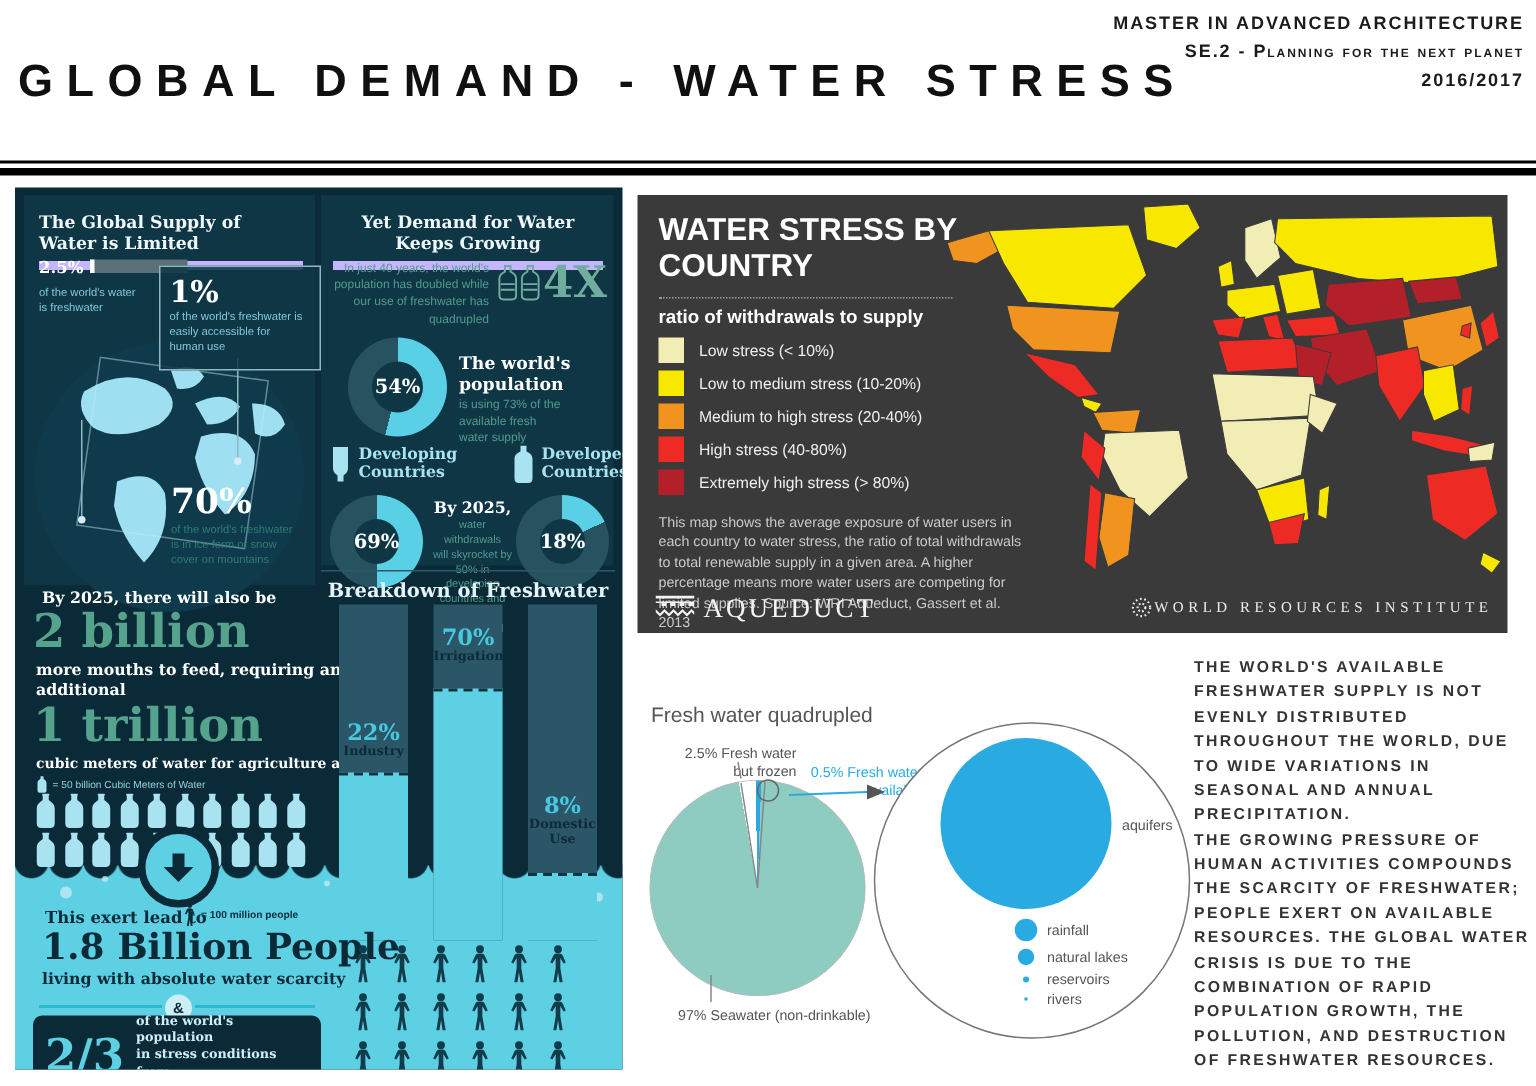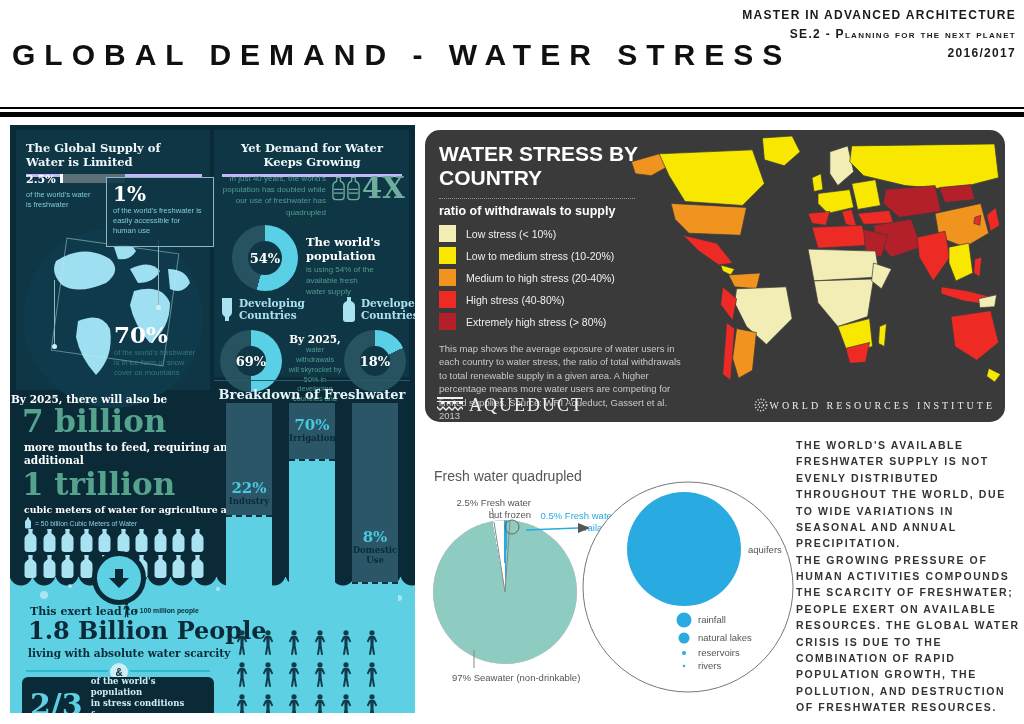--- a/index.html
+++ b/index.html
@@ -16,21 +16,21 @@
   .rule-a{position:absolute;left:0;top:107px;width:1024px;height:2px;background:#000;}
   .rule-b{position:absolute;left:0;top:112px;width:1024px;height:5px;background:#000;}
 
   
   .info{position:absolute;left:10px;top:125px;width:405px;height:588px;background:#0a2a37;
         overflow:hidden;color:#e9f5f8;}
   .panel{position:absolute;background:#0f3645;}
   .pA{left:6px;top:5px;width:194px;height:260px;}
   .pB{left:204px;top:5px;width:195px;height:247px;}
   .ptitle{position:absolute;font-family:"DejaVu Serif",serif;font-weight:bold;color:#eef7fa;
-          font-size:11.5px;border-bottom:3px solid #c4b5fd;padding-bottom:5px;}
+          font-size:11.5px;border-bottom:6px solid #c4b5fd;padding-bottom:5px;}
   .t-supply{left:16px;top:16px;width:176px;}
   .t-demand{left:212px;top:16px;width:180px;text-align:center;}
   .pct-sm{font-weight:bold;font-size:11px;color:#fff;font-family:"DejaVu Serif",serif;}
   .bar25{display:inline-block;width:62px;height:9px;background:#5c7078;border-left:3px solid #fff;
          vertical-align:middle;margin-left:4px;}
   .mini-desc{font-size:7.5px;color:#7fc9da;line-height:1.35;white-space:pre-line;}
   .statbox{position:absolute;border:1px solid #8fb7c2;padding:4px 6px;background:rgba(15,54,69,.85);z-index:3;}
   .bignum{font-family:"DejaVu Serif",serif;font-weight:bold;color:#fff;}
   .connector{position:absolute;width:1px;background:#8fb7c2;z-index:2;}
   .cdot{position:absolute;width:5px;height:5px;border-radius:50%;background:#d7edf3;z-index:2;}
@@ -105,21 +105,21 @@
          box-sizing:border-box;z-index:3;}
   .f23{font-family:"DejaVu Serif",serif;font-weight:bold;font-size:30px;color:#5ed0e4;}
   .fdesc{font-family:"DejaVu Serif",serif;font-weight:bold;font-size:8.5px;color:#cdeef5;
          line-height:1.3;white-space:pre-line;}
   .pgrid{position:absolute;left:224px;top:505px;width:168px;display:flex;flex-wrap:wrap;
          gap:6px 10px;z-index:3;}
   .pgrid svg{width:16px;height:26px;fill:#113c4c;}
   .bubble-dot{position:absolute;border-radius:50%;background:#bfe9f2;opacity:.8;z-index:1;}
 
   
-  .map{position:absolute;left:425px;top:130px;width:580px;height:292px;background:#3a3a3a;border-radius:15px;}
+  .map{position:absolute;left:425px;top:130px;width:580px;height:292px;background:#3a3a3a;}
   .map-title{position:absolute;left:14px;top:12px;width:220px;font-size:21px;font-weight:bold;
              color:#fff;line-height:1.15;}
   .map-dots{position:absolute;left:14px;top:68px;width:196px;border-top:1px dotted #9a9a9a;}
   .map-lt{position:absolute;left:14px;top:74px;font-size:12.5px;font-weight:bold;color:#fff;}
   .mleg{position:absolute;left:14px;top:95px;}
   .mleg .row{display:flex;align-items:center;gap:10px;margin-bottom:5px;}
   .mleg .sw{width:17px;height:17px;}
   .mleg .lb{font-size:10.5px;color:#efefef;}
   .map-cap{position:absolute;left:14px;top:212px;width:242px;font-size:9.5px;color:#c9c9c9;
            line-height:1.42;}
@@ -217,21 +217,21 @@
         </svg>
       <span class="x4">4X</span>
     </div>
 
     <div class="donut d54" style="background: conic-gradient(rgb(90, 208, 230) 0deg, rgb(90, 208, 230) 54%, rgb(39, 82, 95) 54%, rgb(39, 82, 95) 100%);">
       <div class="hole"></div>
       <span class="dv">54%</span>
     </div>
     <div class="wpop">
       <div class="t">The world's population</div>
-      <div class="d">is using 54% of the available fresh
+      <div class="d">is using 73% of the available fresh
 water supply</div>
     </div>
 
     <div class="cty" style="left:210px;top:172px">
       <svg viewBox="0 0 14 26">
           <path d="M2 1h10v14c0 3-2 4-3 5v4H5v-4c-1-1-3-2-3-5z"></path>
         </svg>
       <span class="lbl">Developing
 Countries</span>
     </div>
@@ -253,22 +253,22 @@
 will skyrocket by
 50% in developing
 countries and 18%
 in developed  countries</div>
     </div>
     <div class="donut d18" style="background: conic-gradient(rgb(90, 208, 230) 0deg, rgb(90, 208, 230) 18%, rgb(39, 82, 95) 18%, rgb(39, 82, 95) 100%);">
       <div class="hole"></div>
       <span class="dv">18%</span>
     </div>
 
-    <div class="abs white-bold" style="left:1px;top:268px;font-size:10.5px;z-index:2">By 2025, there will also be</div>
-    <div class="abs bigteal" style="left:12px;top:281px;font-size:31px;z-index:2">7 billion</div>
+    <div class="abs white-bold" style="left:18px;top:268px;font-size:10.5px;z-index:2">By 2025, there will also be</div>
+    <div class="abs bigteal" style="left:12px;top:281px;font-size:31px;z-index:2">2 billion</div>
     <div class="abs white-bold" style="left:14px;top:316px;font-size:10.5px;line-height:1.25;white-space:pre-line;z-index:2">more mouths to feed, requiring an
 additional</div>
     <div class="abs bigteal" style="left:12px;top:344px;font-size:31px;z-index:2">1 trillion</div>
     <div class="abs white-bold" style="left:14px;top:379px;font-size:9.3px;z-index:2">cubic meters of water for agriculture alone.</div>
     <div class="abs" style="left:14px;top:392px;display:flex;gap:3px;align-items:center;z-index:2">
       <svg style="width:8px;height:12px;fill:#a9e2f0" viewBox="0 0 14 24">
           <path d="M5 1h4v3c0 1.2 4 2 4 6v10c0 2-1.3 3-3 3H4c-1.7 0-3-1-3-3V10c0-4 4-4.8 4-6z"></path>
         </svg>
       <span class="bleg-txt">= 50 billion Cubic Meters of Water</span>
     </div>

